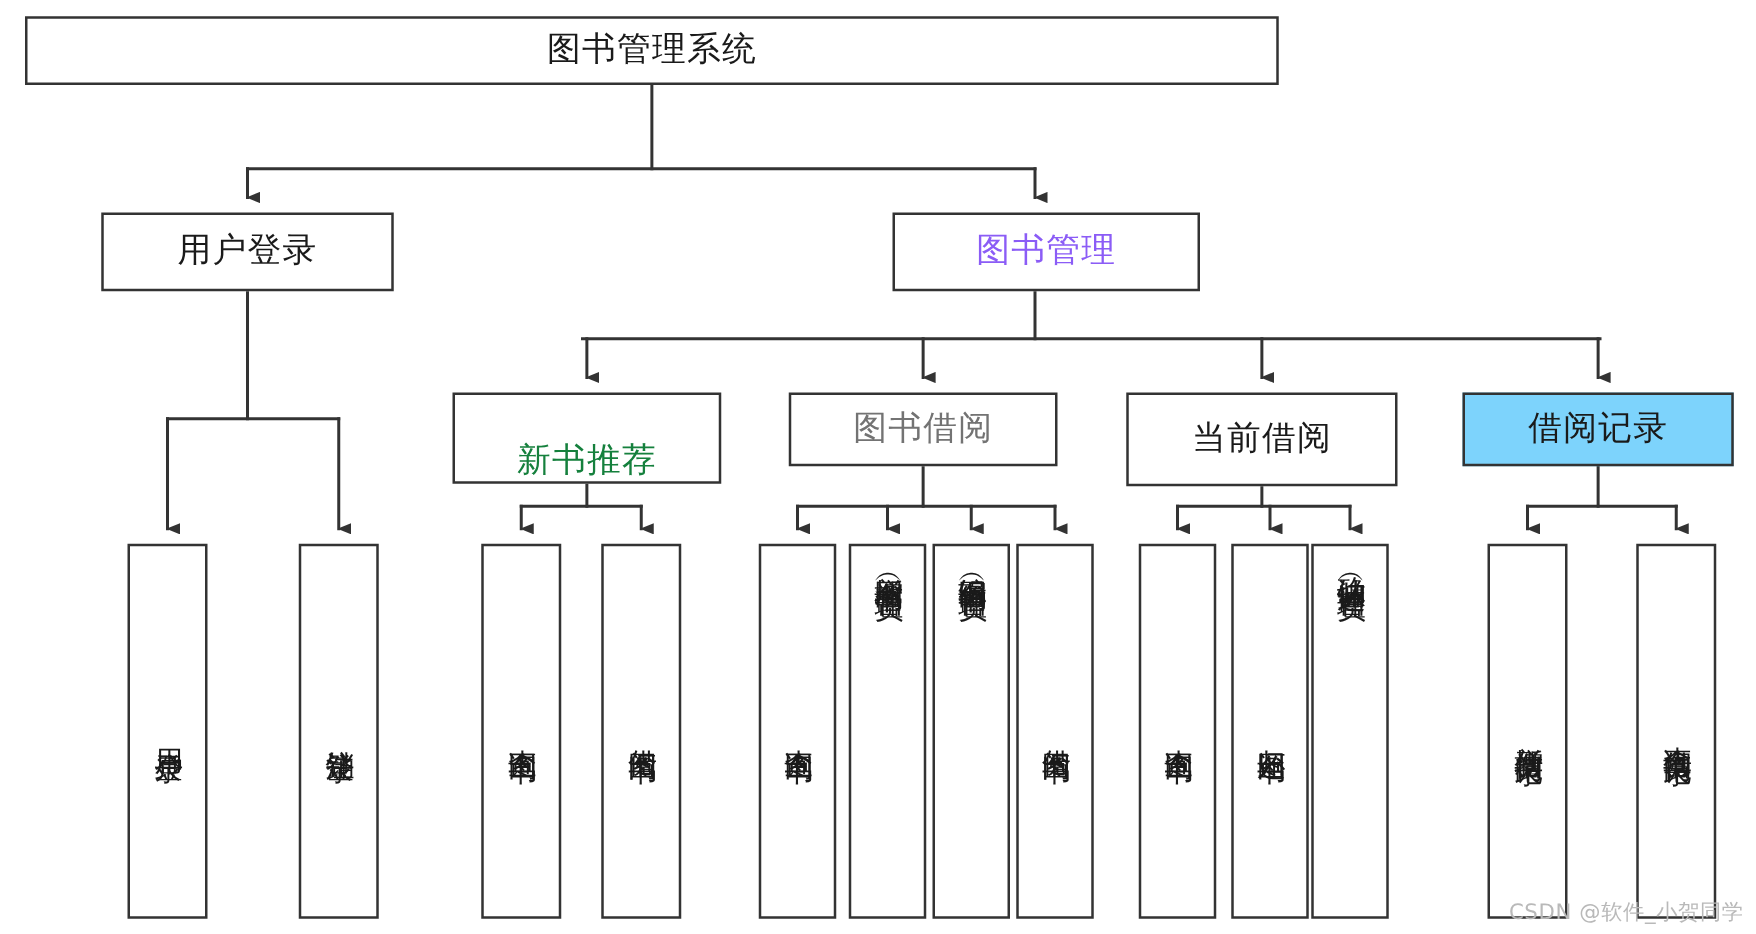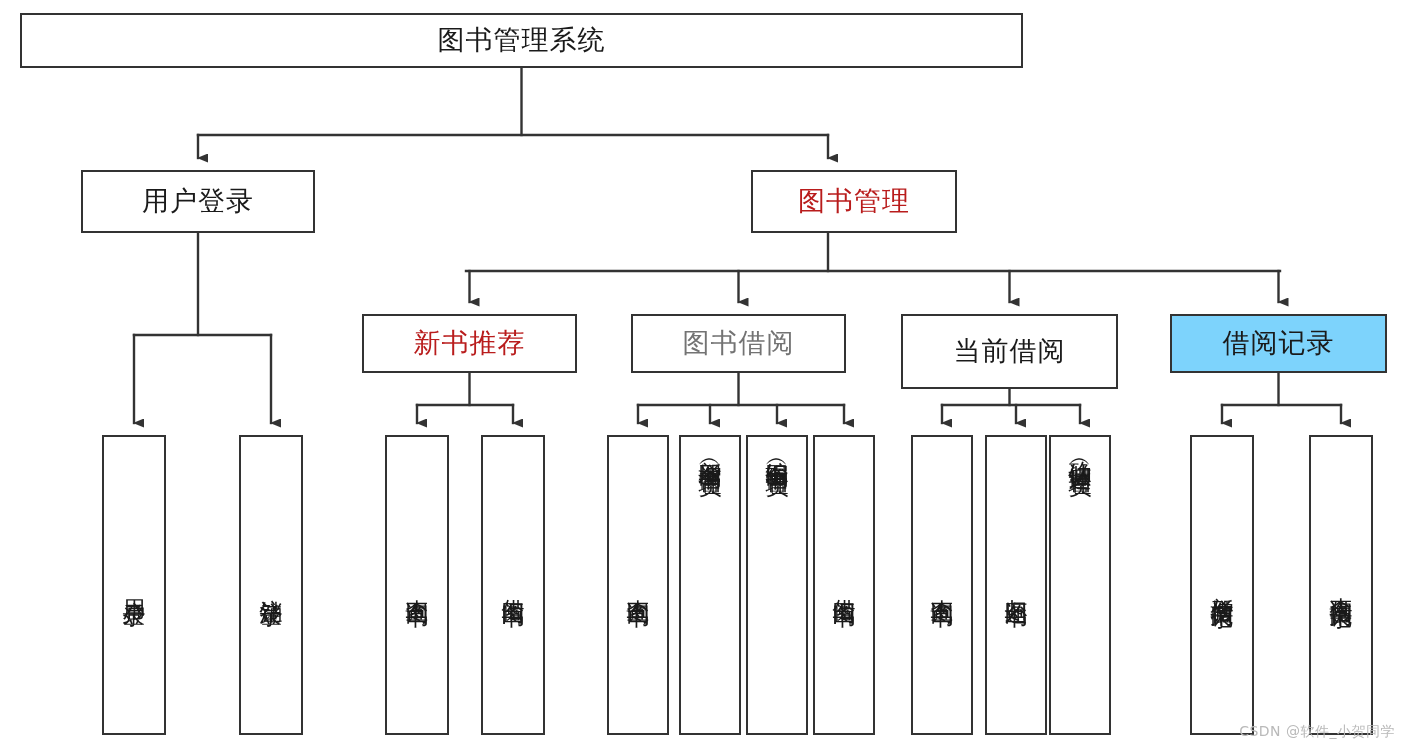--- a/index.html
+++ b/index.html
@@ -54,21 +54,21 @@
     justify-content: flex-start;
   }
   .node-label {
     display: block;
     white-space: nowrap;
   }
   #watermark {
     position: absolute;
     right: 10px;
     bottom: 6px;
-    font-size: 14px;
+    font-size: 17px;
     color: #b9b9b9;
     letter-spacing: 0.5px;
     white-space: nowrap;
     pointer-events: none;
     margin-left: 40px;
   }
 </style>
 </head>
 <body>
 
@@ -117,24 +117,24 @@
       </g>
   </svg>
 
   <div id="nodes-layer">
       <div class="node horiz" style="left: 20px; top: 13px; width: 1003px; height: 55px; border-color: rgb(51, 51, 51); background: rgb(255, 255, 255); color: rgb(26, 26, 26);">
         <span class="node-label">图书管理系统</span>
       </div>
       <div class="node horiz" style="left: 81px; top: 170px; width: 234px; height: 63px; border-color: rgb(51, 51, 51); background: rgb(255, 255, 255); color: rgb(26, 26, 26);">
         <span class="node-label">用户登录</span>
       </div>
-      <div class="node horiz" style="left: 751px; top: 170px; width: 206px; height: 63px; border-color: rgb(51, 51, 51); background: rgb(255, 255, 255); color: #b91c1c;">
+      <div class="node horiz" style="left: 714px; top: 170px; width: 246px; height: 63px; border-color: rgb(51, 51, 51); background: rgb(255, 255, 255); color: #8b5cf6;">
         <span class="node-label">图书管理</span>
       </div>
-      <div class="node horiz" style="left: 362px; top: 314px; width: 215px; height: 59px; border-color: rgb(51, 51, 51); background: rgb(255, 255, 255); color: #b91c1c;">
+      <div class="node horiz" style="left: 362px; top: 314px; width: 215px; height: 73px; border-color: rgb(51, 51, 51); background: rgb(255, 255, 255); color: #15803d; align-items: flex-end;">
         <span class="node-label">新书推荐</span>
       </div>
       <div class="node horiz" style="left: 631px; top: 314px; width: 215px; height: 59px; border-color: rgb(51, 51, 51); background: rgb(255, 255, 255); color: #737373;">
         <span class="node-label">图书借阅</span>
       </div>
       <div class="node horiz" style="left: 901px; top: 314px; width: 217px; height: 75px; border-color: rgb(51, 51, 51); background: rgb(255, 255, 255); color: rgb(26, 26, 26);">
         <span class="node-label">当前借阅</span>
       </div>
       <div class="node horiz" style="left: 1170px; top: 314px; width: 217px; height: 59px; border-color: rgb(51, 51, 51); background: #7dd3fc; color: rgb(26, 26, 26);">
         <span class="node-label">借阅记录</span>

